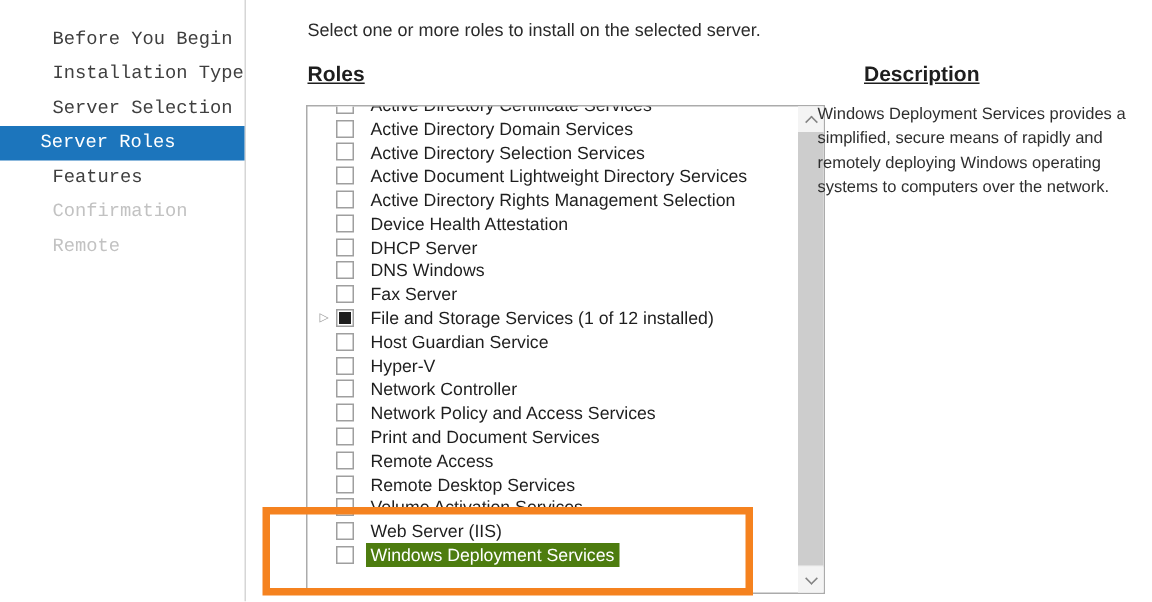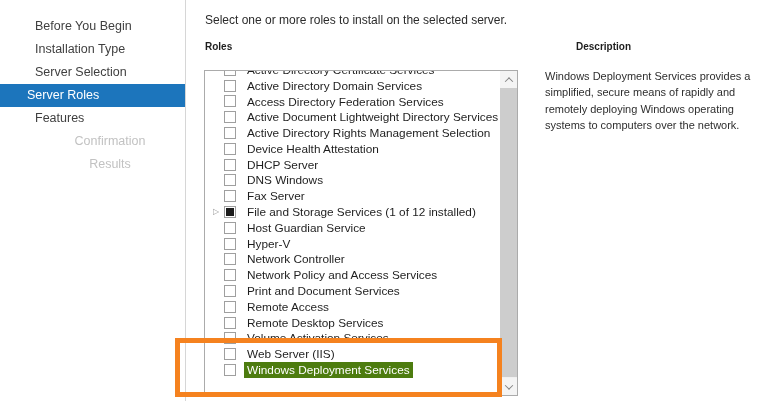--- a/index.html
+++ b/index.html
@@ -7,46 +7,46 @@
   body {
     position:relative;
     background:#ffffff;
     font-family:"Liberation Sans", sans-serif;
     color:#1e1e1e;
     cursor:default;
   }
 
   
   .sidebar {
-    position:absolute; left:0; top:0; width:186px; height:401px;
-    border-right:1px solid #d6d6d6; background:#ffffff; padding-top:15px;
+    position:absolute; left:0; top:0; width:164px; height:401px;
+    border-right:1px solid #d6d6d6; background:#ffffff; padding-top:15px;font-family:Liberation Mono, monospace;
   }
   .nav-item {
     height:23px; line-height:23px; padding-left:35px;
     font-size:12.5px; color:#3f3f3f; white-space:nowrap;
   }
   .nav-item.selected {
     background:#1c75bc; color:#ffffff; margin-left:0; padding-left:27px;
   }
-  .nav-item.disabled { color:#c2c2c2;text-align:center; }
+  .nav-item.disabled { color:#c2c2c2; }
 
   
   .instruction {
     position:absolute; left:205px; top:13px;
     font-size:12px; color:#2b2b2b;
   }
   .section-header {
-    position:absolute; font-size:10px; font-weight:bold; color:#1e1e1e;
+    position:absolute; font-size:14px; font-weight:bold; color:#1e1e1e;text-decoration:underline;
   }
   .roles-header { left:205px; top:41px; }
   .desc-header  { left:545px; top:41px;margin-left:31px; }
 
   
   .roles-list {
-    position:absolute; left:204px; top:70px; width:314px; height:326px;
+    position:absolute; left:204px; top:70px; width:346px; height:326px;
     border:1px solid #ababab; background:#ffffff;
   }
   .list-viewport {
     position:absolute; left:0; top:0; right:17px; bottom:0; overflow:hidden;
   }
   .rows { margin-top:-9px; }
   .role-row {
     height:15.8px; display:flex; align-items:center;
     padding-left:3px; font-size:11.8px; color:#1e1e1e; white-space:nowrap;
   }
@@ -101,21 +101,21 @@
 <body>
 
 <div class="sidebar">
   <div id="nav-items">
       <div class="nav-item">Before You Begin</div>
       <div class="nav-item">Installation Type</div>
       <div class="nav-item">Server Selection</div>
       <div class="nav-item selected">Server Roles</div>
       <div class="nav-item">Features</div>
       <div class="nav-item disabled">Confirmation</div>
-      <div class="nav-item disabled">Results</div>
+      <div class="nav-item disabled">Remote</div>
     </div>
 </div>
 
 <div class="instruction">Select one or more roles to install on the selected server.</div>
 <div class="section-header roles-header">Roles</div>
 <div class="section-header desc-header">Description</div>
 
 <div class="roles-list">
   <div class="list-viewport">
     <div class="rows" id="role-rows">
@@ -125,21 +125,21 @@
           <span class="role-label">Active Directory Certificate Services</span>
         </div>
         <div class="role-row">
           <span class="expander"></span>
           <span class="checkbox"></span>
           <span class="role-label">Active Directory Domain Services</span>
         </div>
         <div class="role-row">
           <span class="expander"></span>
           <span class="checkbox"></span>
-          <span class="role-label">Access Directory Federation Services</span>
+          <span class="role-label">Active Directory Selection Services</span>
         </div>
         <div class="role-row">
           <span class="expander"></span>
           <span class="checkbox"></span>
           <span class="role-label">Active Document Lightweight Directory Services</span>
         </div>
         <div class="role-row">
           <span class="expander"></span>
           <span class="checkbox"></span>
           <span class="role-label">Active Directory Rights Management Selection</span>

